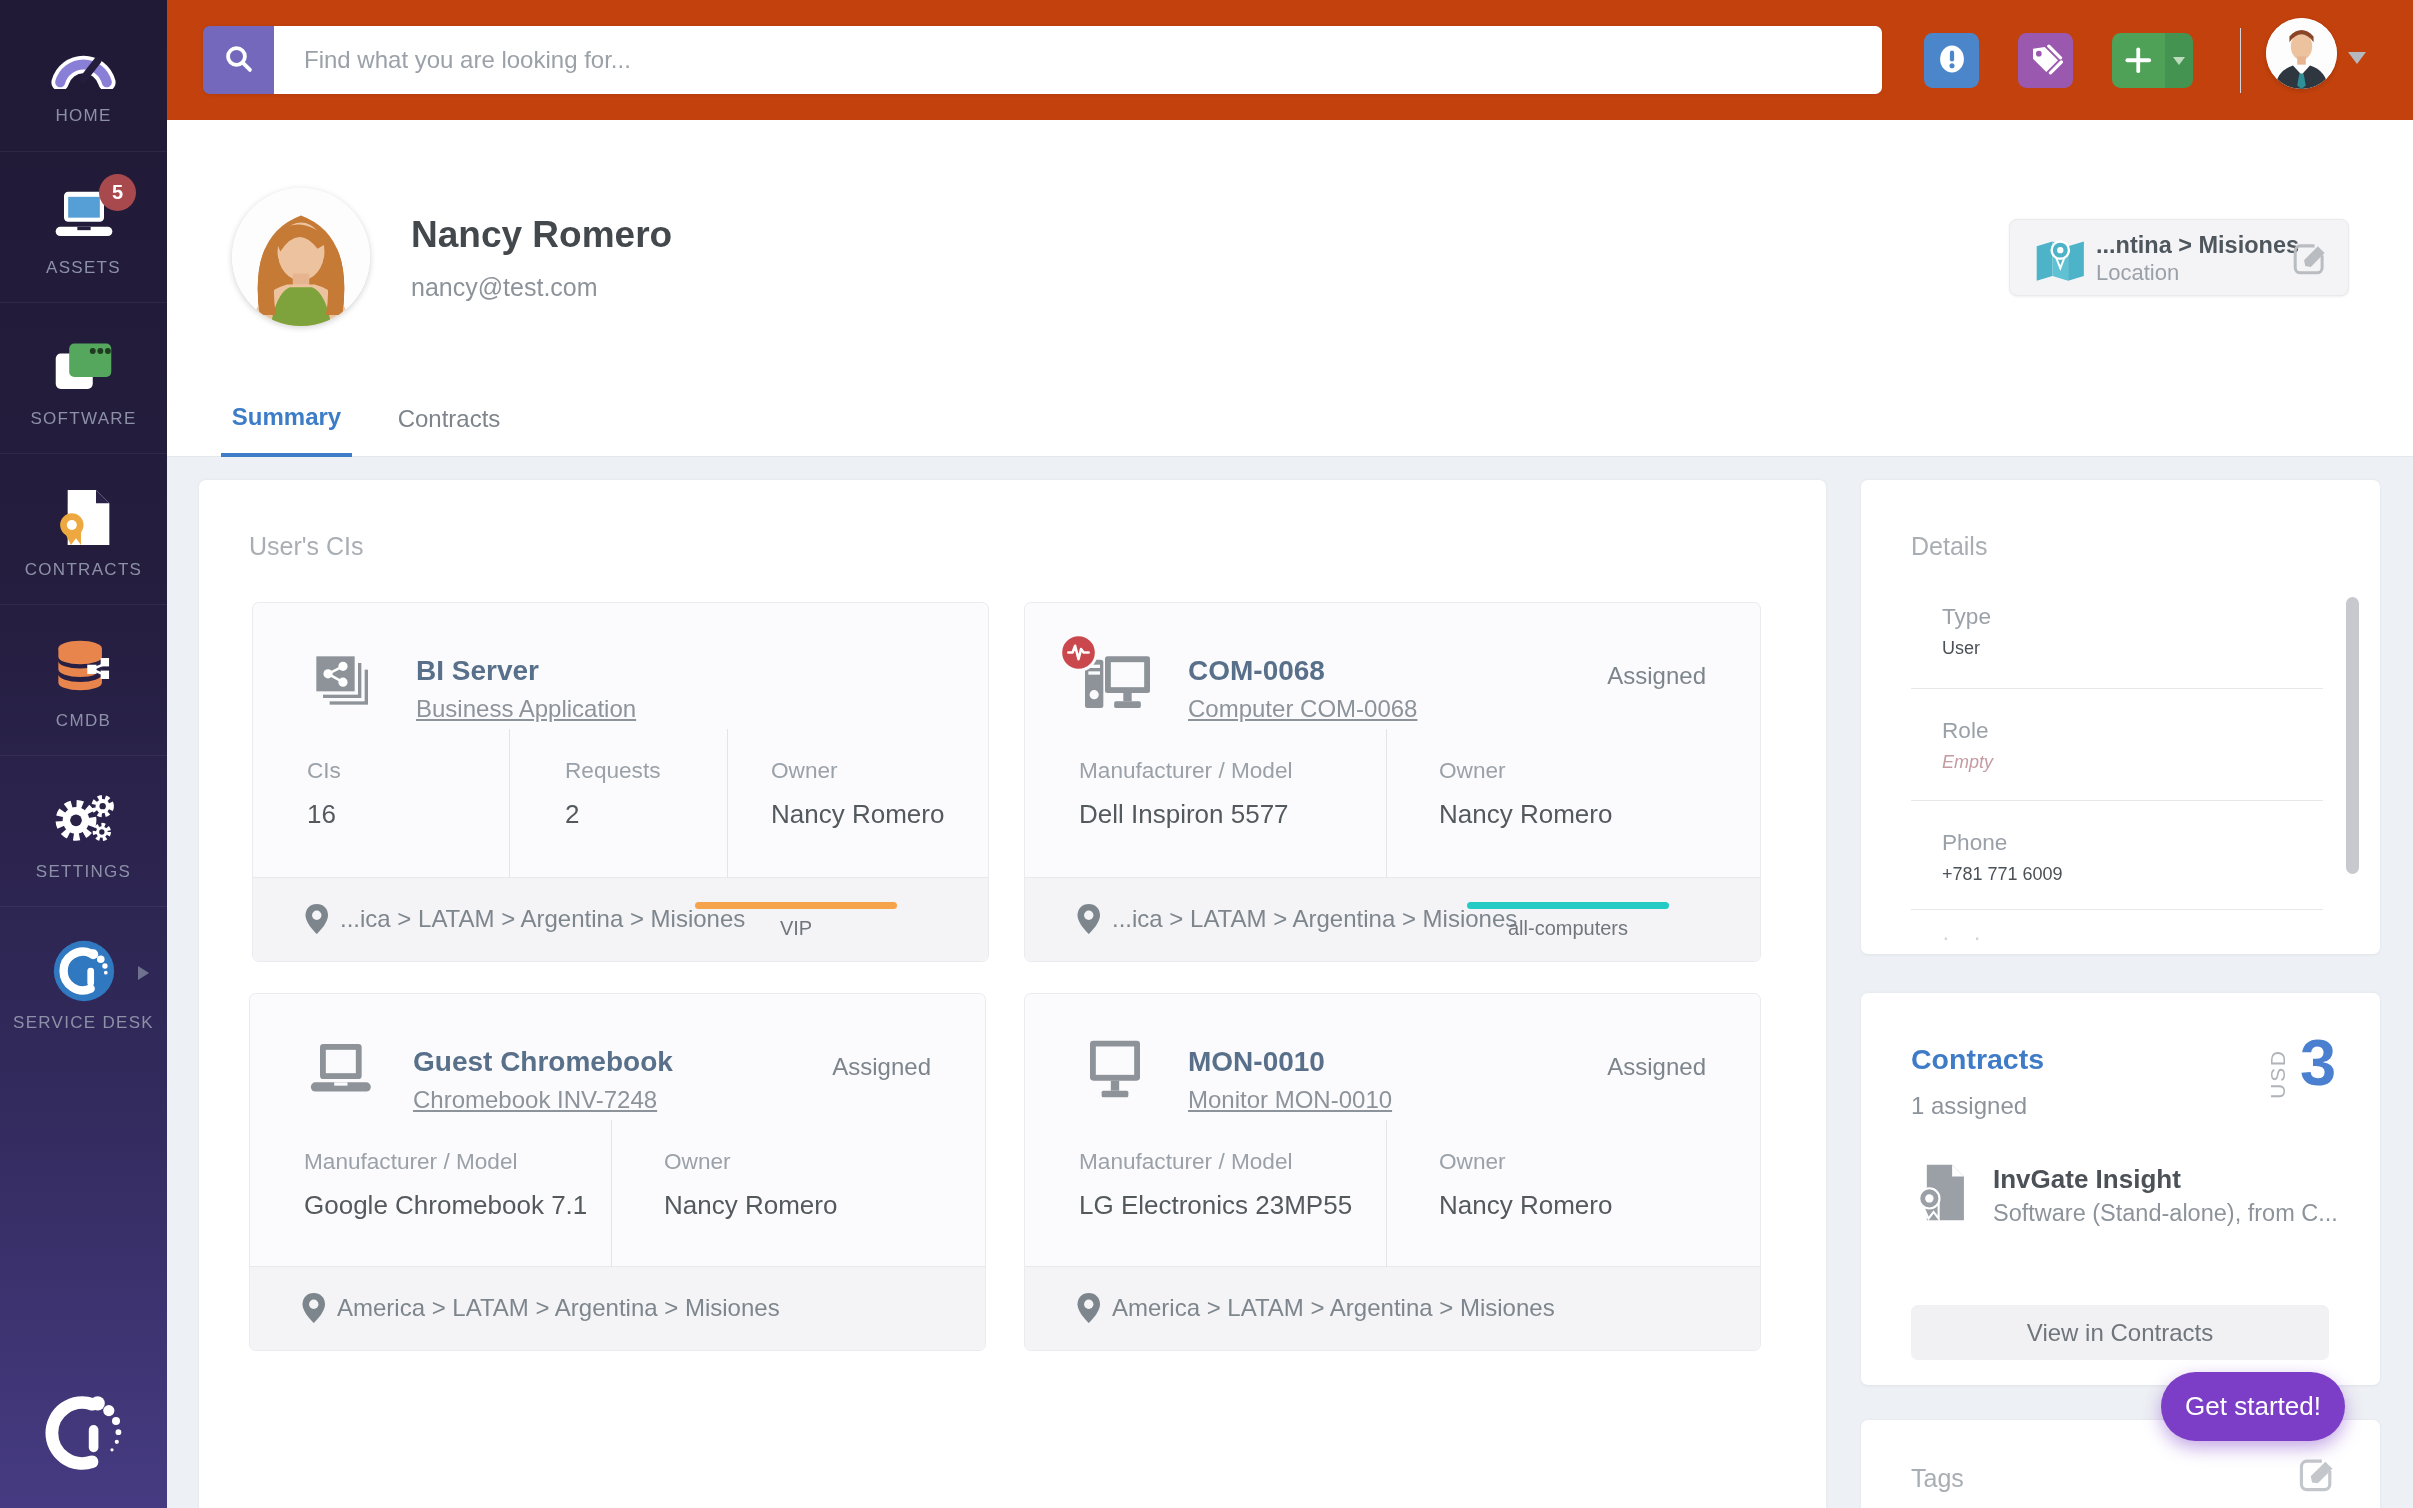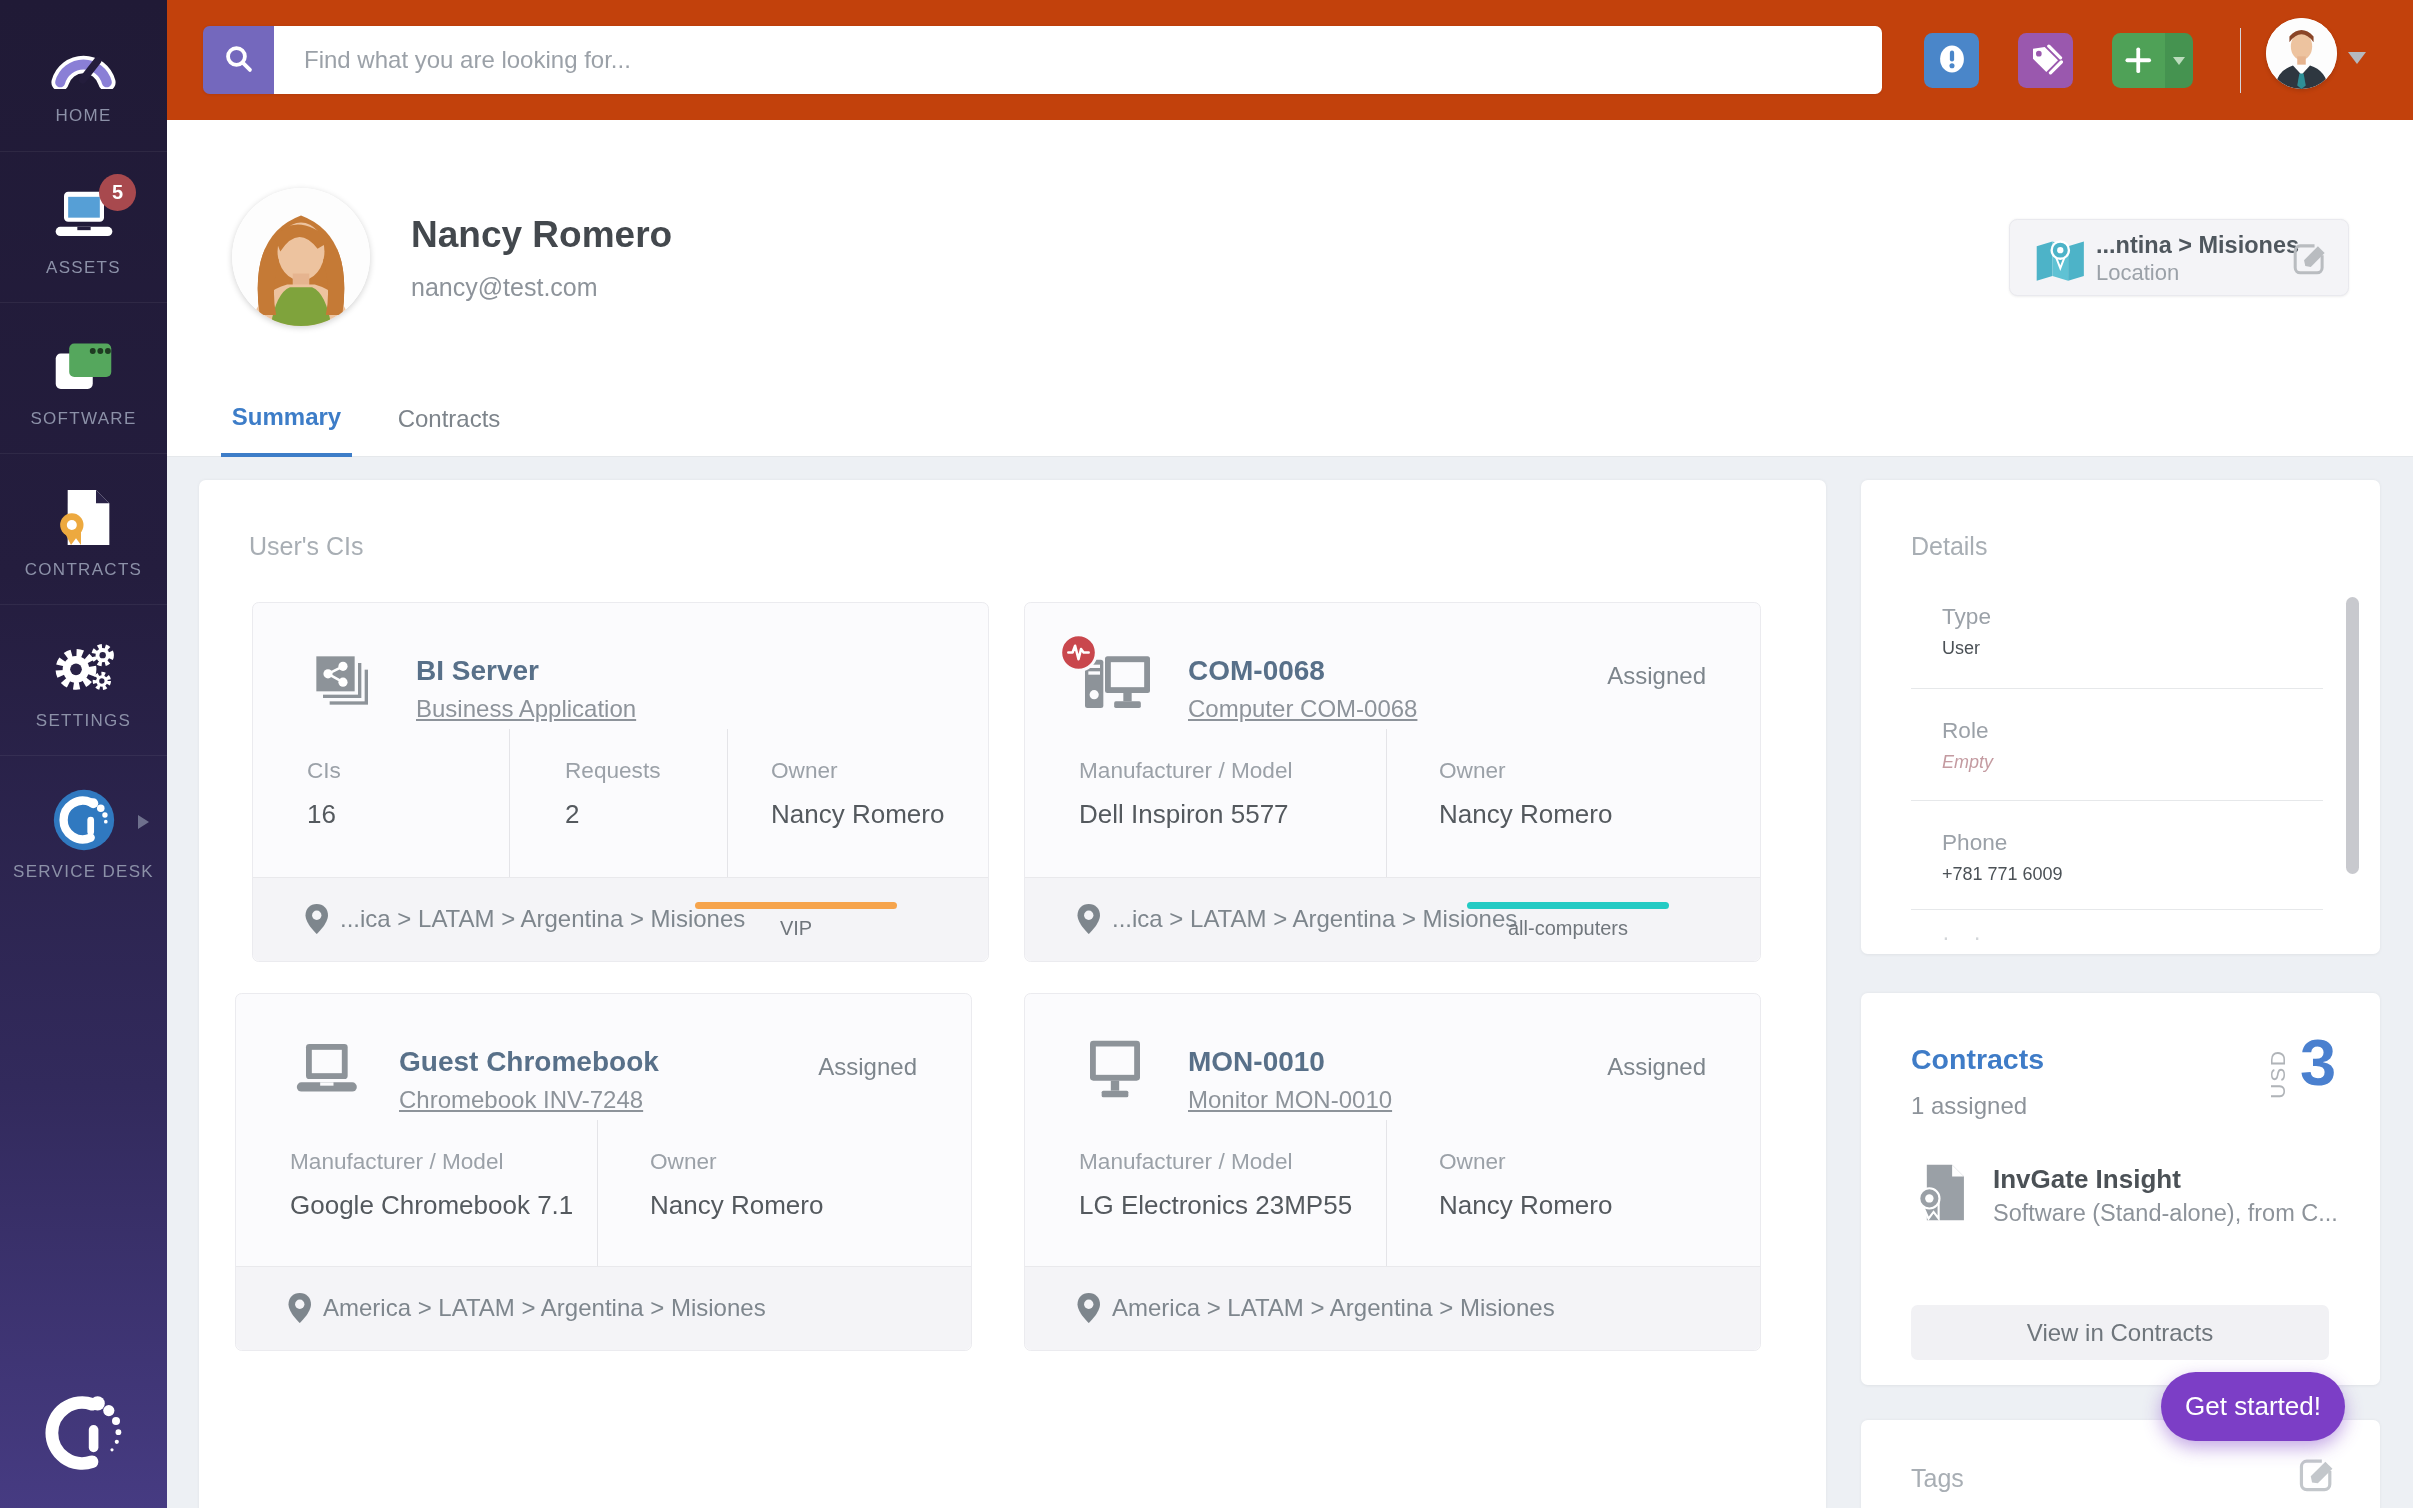--- a/index.html
+++ b/index.html
@@ -64,21 +64,21 @@
 
   
   .panel { position:absolute; background:#fff; border-radius:6.7px; box-shadow:0 0.8px 3.4px rgba(0,0,0,0.06); }
   .panel-cis { left:199px; top:480px; width:1627px; height:1056px; }
   .panel-title { position:absolute; left:50px; top:52px; font-size:25px; color:#a8aeb4; }
 
   
   .ci-card { position:absolute; width:737px; background:#fbfbfd; border:0.8px solid #ebebef; border-radius:6.7px; cursor:pointer; }
   .ci-c1 { left:53px; top:122px; height:360px; }
   .ci-c2 { left:825px; top:122px; height:360px; }
-  .ci-c3 { left:36px; top:513px; height:358px; }
+  .ci-c3 { left:50px; top:513px; height:358px; }
   .ci-c4 { left:825px; top:513px; height:358px; }
   .ci-icon { position:absolute; left:50px; top:40px; }
   .ci-title { position:absolute; left:163px; top:52px; font-size:28px; font-weight:600; color:#587089; }
   .ci-sub { position:absolute; left:163px; top:92px; font-size:24px; color:#8d939a;text-decoration:underline; }
   .ci-status { position:absolute; right:54px; top:59px; font-size:24px; color:#7d858c; }
   .ci-col { position:absolute; top:155px; }
   .ci-lab { font-size:22.6px; color:#9ba1a8; }
   .ci-val { margin-top:15px; font-size:26px; color:#54595e; }
   .ci-div { position:absolute; top:126px; width:0.8px; height:149px; background:#e4e4e8; }
   .ci-foot { position:absolute; left:0; right:0; bottom:0; height:84px; background:#f4f4f7;
@@ -172,20 +172,40 @@
         <path d="M20 2 h34 l16 16 v50 h-50 z" fill="#ffffff"></path>
         <path d="M54 2 l16 16 h-16 z" fill="#2a2347"></path>
         <polygon points="16,52 24,68 30,60 36,68 36,50" fill="#eda93f"></polygon>
         <circle cx="25" cy="44" r="14" fill="#eda93f" stroke="#2a2347" stroke-width="0"></circle>
         <circle cx="25" cy="44" r="6" fill="#ffffff"></circle>
       </svg>
     </div>
     <div class="sb-label">CONTRACTS</div>
   </div>
 
+  <div class="sb-item">
+    <div class="sb-icon">
+      <svg width="67" height="59" viewBox="0 0 80 70">
+        <ellipse cx="36" cy="11" rx="26" ry="9" fill="#e8854d"></ellipse>
+        <path d="M10 11 h52 v10 a26 9 0 0 1 -52 0 z" fill="#e8854d"></path>
+        <path d="M10 26 a26 9 0 0 0 52 0 v10 a26 9 0 0 1 -52 0 z" fill="#e8854d"></path>
+        <path d="M10 42 a26 9 0 0 0 52 0 v10 a26 9 0 0 1 -52 0 z" fill="#e8854d"></path>
+        <g stroke="#2a2347" stroke-width="9" fill="none">
+            <path d="M50 36 l14 -6 M50 36 l14 6"></path>
+          </g>
+        <g stroke="#ffffff" stroke-width="3" fill="#ffffff">
+          <path d="M50 36 l14 -6 M50 36 l14 6" fill="none"></path>
+          <rect x="46" y="32" width="8" height="8"></rect>
+          <rect x="62" y="24" width="7" height="7"></rect>
+          <rect x="62" y="39" width="7" height="7"></rect>
+        </g>
+      </svg>
+    </div>
+    <div class="sb-label">CMDB</div>
+  </div>
 
 
   <div class="sb-item">
     <div class="sb-icon">
       <svg width="69" height="55" viewBox="0 0 82 66">
         <g>
           <circle cx="32" cy="34" r="19" fill="none" stroke="#ffffff" stroke-width="11" stroke-dasharray="7 5.8"></circle>
           <circle cx="32" cy="34" r="16" fill="#ffffff"></circle>
           <circle cx="32" cy="34" r="7" fill="#2a2347"></circle>
         </g>

